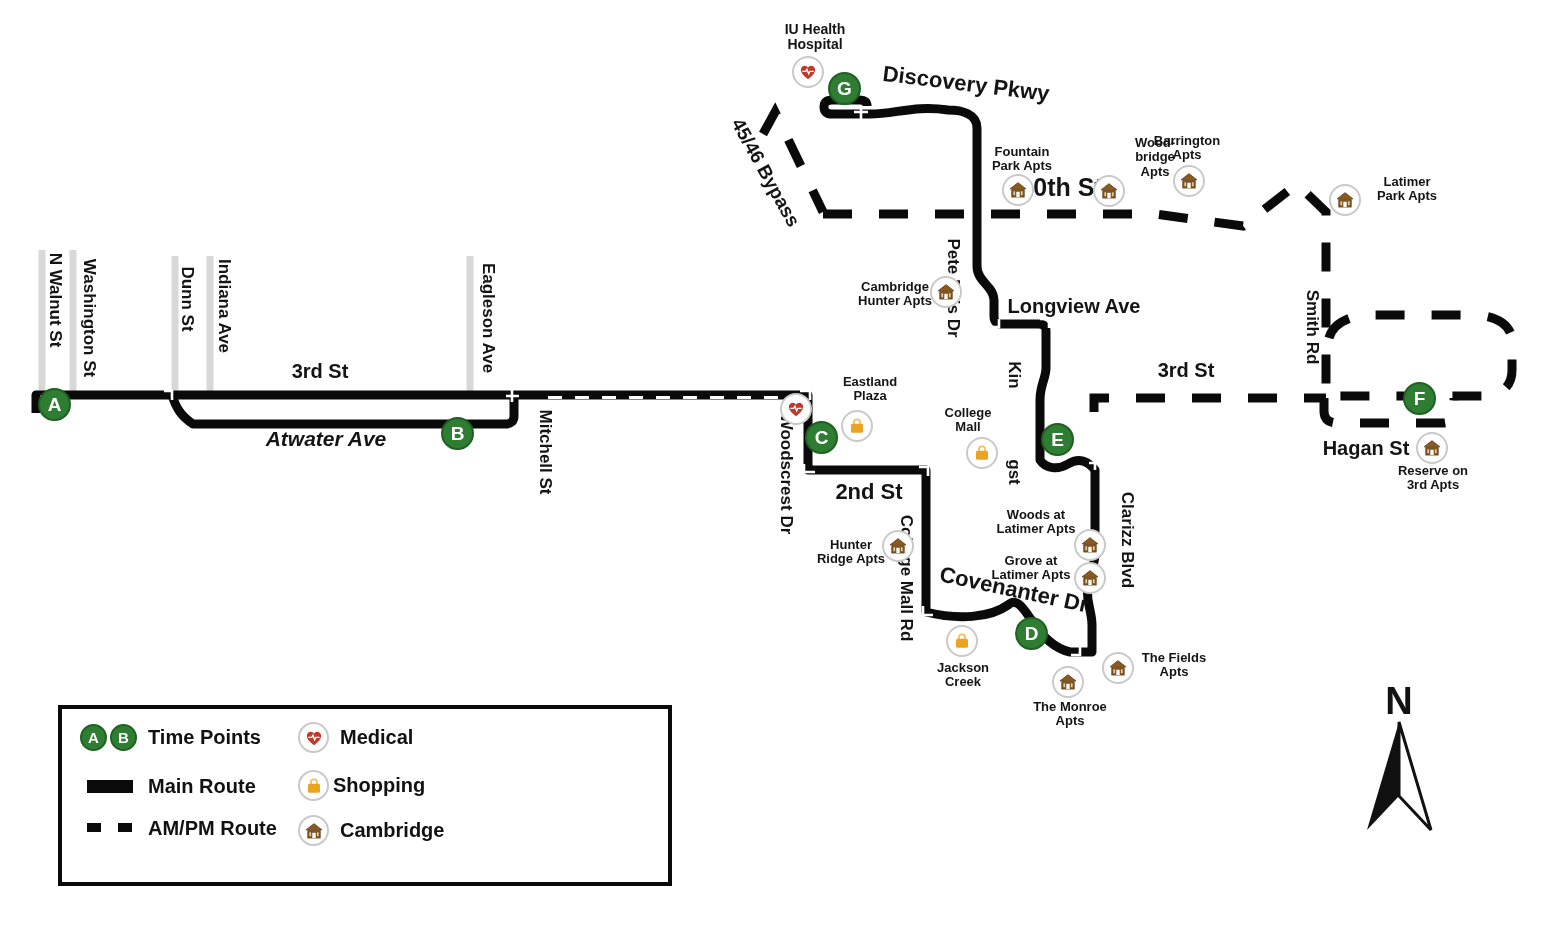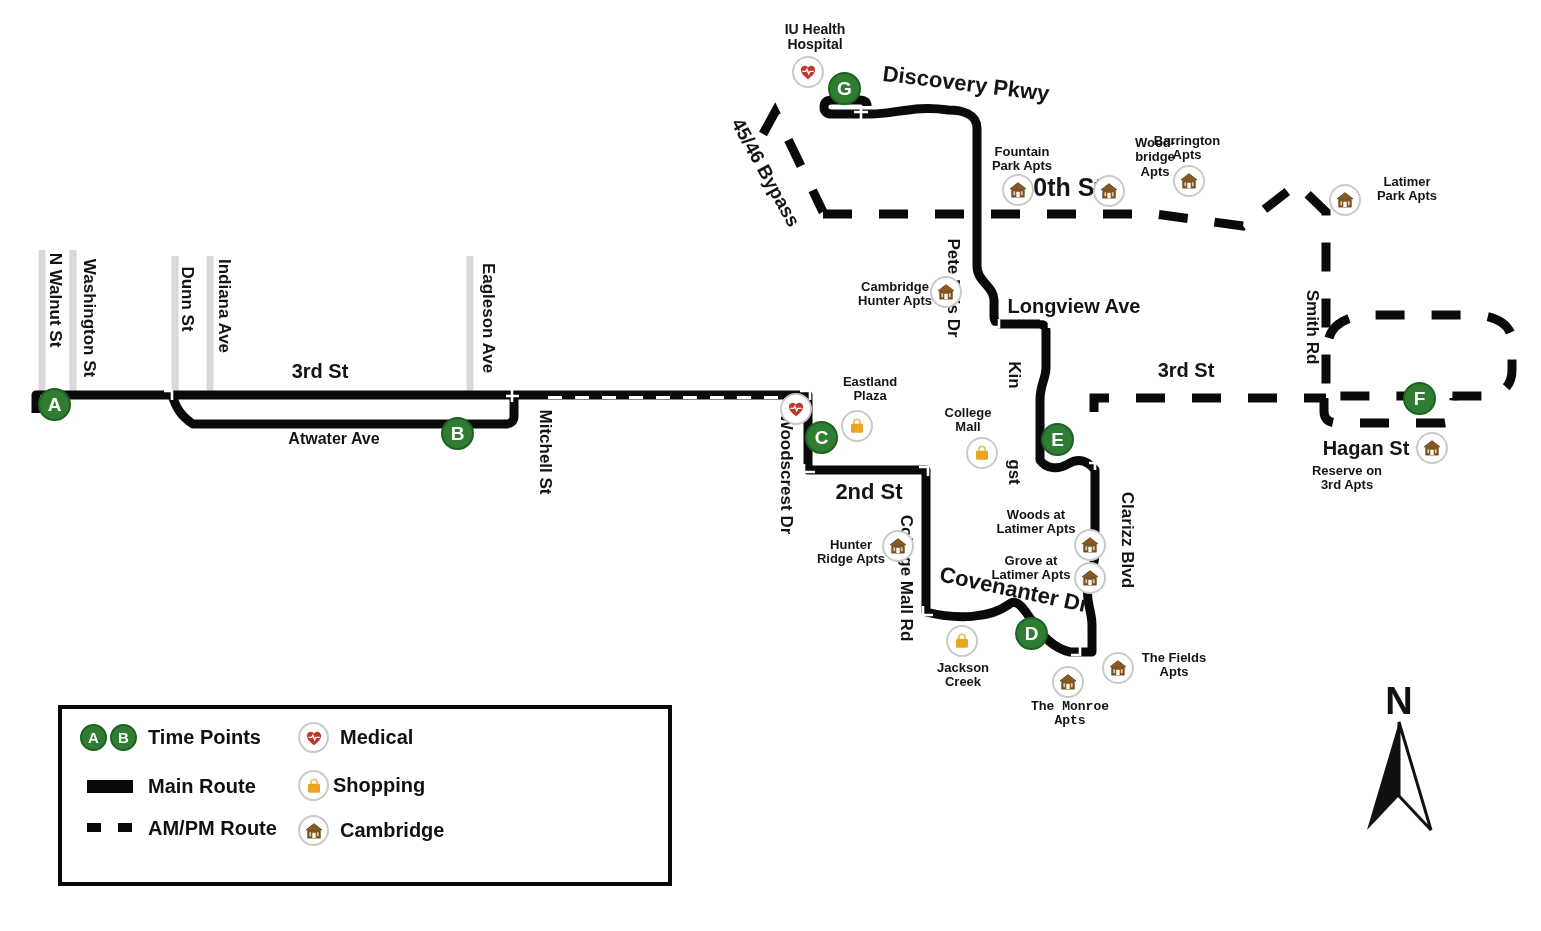--- a/index.html
+++ b/index.html
@@ -146,21 +146,21 @@
   <div class="vlbl" style="left:545px; top:452px;">Mitchell St</div>
   <div class="vlbl" style="left:786px; top:474px;">Woodscrest Dr</div>
   <div class="vlbl" style="left:906px; top:578px;">College Mall Rd</div>
   <div class="vlbl" style="left:953px; top:288px;">Pete Ellis Dr</div>
   <div class="vlbl" style="left:1014px;top:375px;">Kin</div>
   <div class="vlbl" style="left:1014px;top:472px;">gst</div>
   <div class="vlbl" style="left:1127px;top:540px;">Clarizz Blvd</div>
   <div class="vlbl" style="left:1312px;top:327px;">Smith Rd</div>
 
   <div class="lbl" style="left:320px; top:371px; font-size:20px;">3rd St</div>
-  <div class="lbl" style="left:334px; top:439px; font-size:16px;">Atwater Ave</div>
+  <div class="lbl" style="left:326px; top:439px; font-size:21px;font-style:italic;">Atwater Ave</div>
   <div class="lbl" style="left:869px; top:492px; font-size:22px;">2nd St</div>
   <div class="lbl" style="left:1074px;top:306px; font-size:20px;">Longview Ave</div>
   <div class="lbl" style="left:1186px;top:370px; font-size:20px;">3rd St</div>
   <div class="lbl" style="left:1061px;top:188px; font-size:25px;">10th St</div>
   <div class="lbl" style="left:1366px;top:448px; font-size:20px;">Hagan St</div>
   <div class="lbl" style="left:966px; top:84px;  font-size:22px; transform:translate(-50%,-50%) rotate(7deg);">Discovery Pkwy</div>
   <div class="lbl" style="left:1014px;top:590px; font-size:22px; transform:translate(-50%,-50%) rotate(12deg);">Covenanter Dr</div>
   <div class="lbl" style="left:765px; top:173px; font-size:19px; transform:translate(-50%,-50%) rotate(61deg);">45/46 Bypass</div>
 
   <div class="lbl" style="left:815px; top:37px;  font-size:14px;">IU Health
@@ -181,25 +181,25 @@
   <div class="lbl" style="left:968px; top:420px;">College
 Mall</div>
   <div class="lbl" style="left:851px; top:552px;">Hunter
 Ridge Apts</div>
   <div class="lbl" style="left:1036px;top:522px;">Woods at
 Latimer Apts</div>
   <div class="lbl" style="left:1031px;top:568px;">Grove at
 Latimer Apts</div>
   <div class="lbl" style="left:963px; top:675px;">Jackson
 Creek</div>
-  <div class="lbl" style="left:1070px;top:714px;font-family:Liberation Mono, monospace;">The Monroe
+  <div class="lbl" style="left:1070px;top:714px;">The Monroe
 Apts</div>
   <div class="lbl" style="left:1174px;top:665px;">The Fields
 Apts</div>
-  <div class="lbl" style="left:1347px;top:478px;text-align:center;">Reserve on
+  <div class="lbl" style="left:1433px;top:478px;text-align:center;">Reserve on
 3rd Apts</div>
 
   <div class="poi" style="left:808px; top:72px;">
       <svg viewBox="0 0 24 24">
         <use href="#g-med"></use>
       </svg>
     </div>
   <div class="poi" style="left:796px; top:409px;">
       <svg viewBox="0 0 24 24">
         <use href="#g-med"></use>

